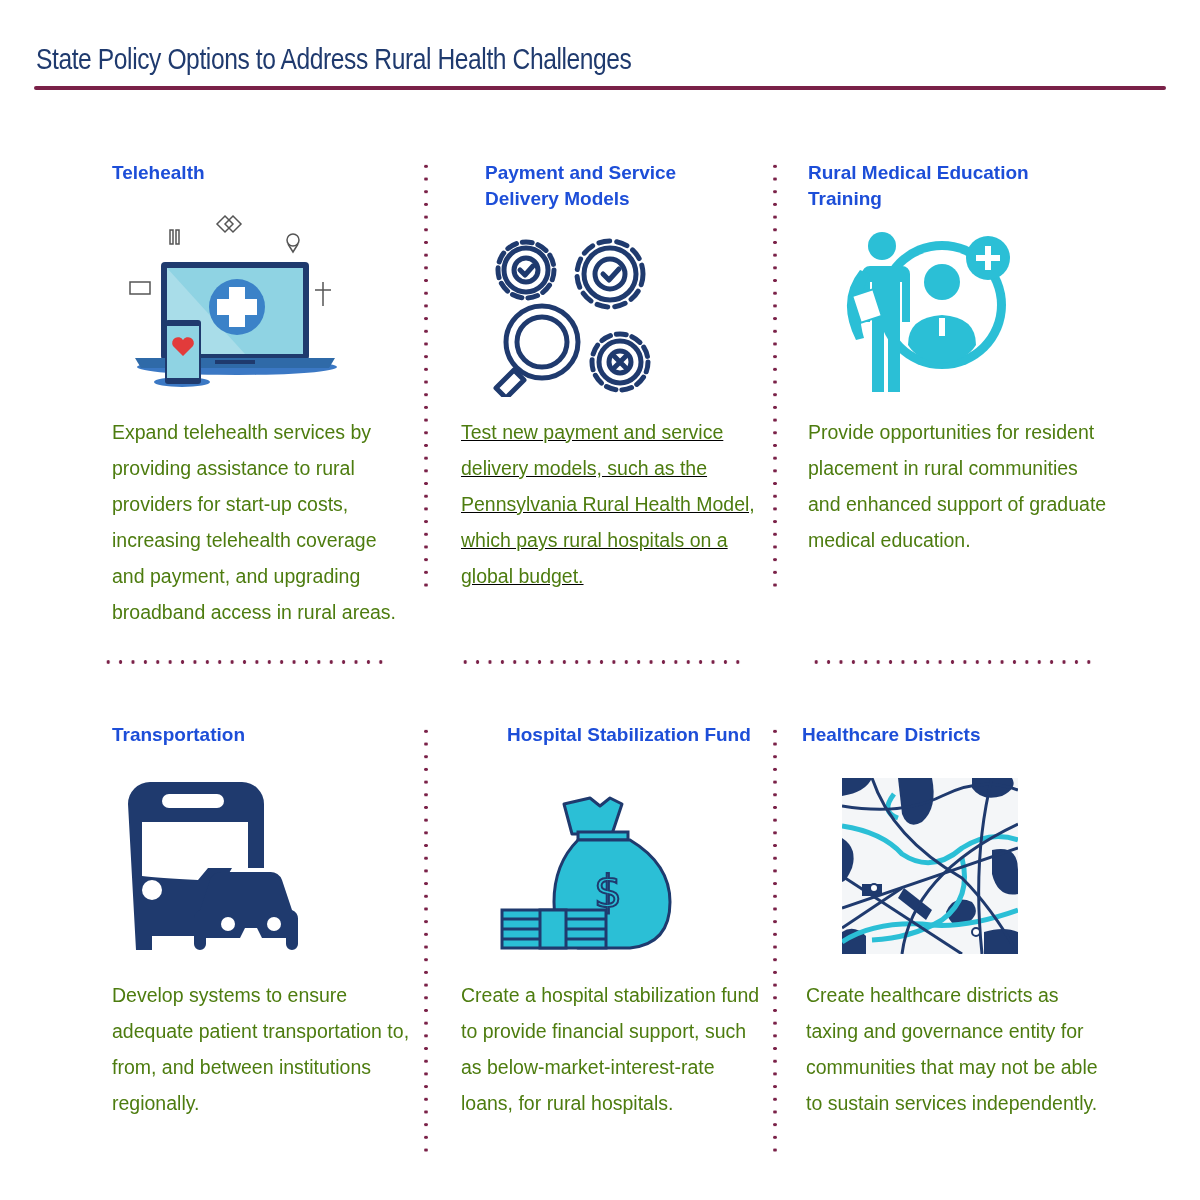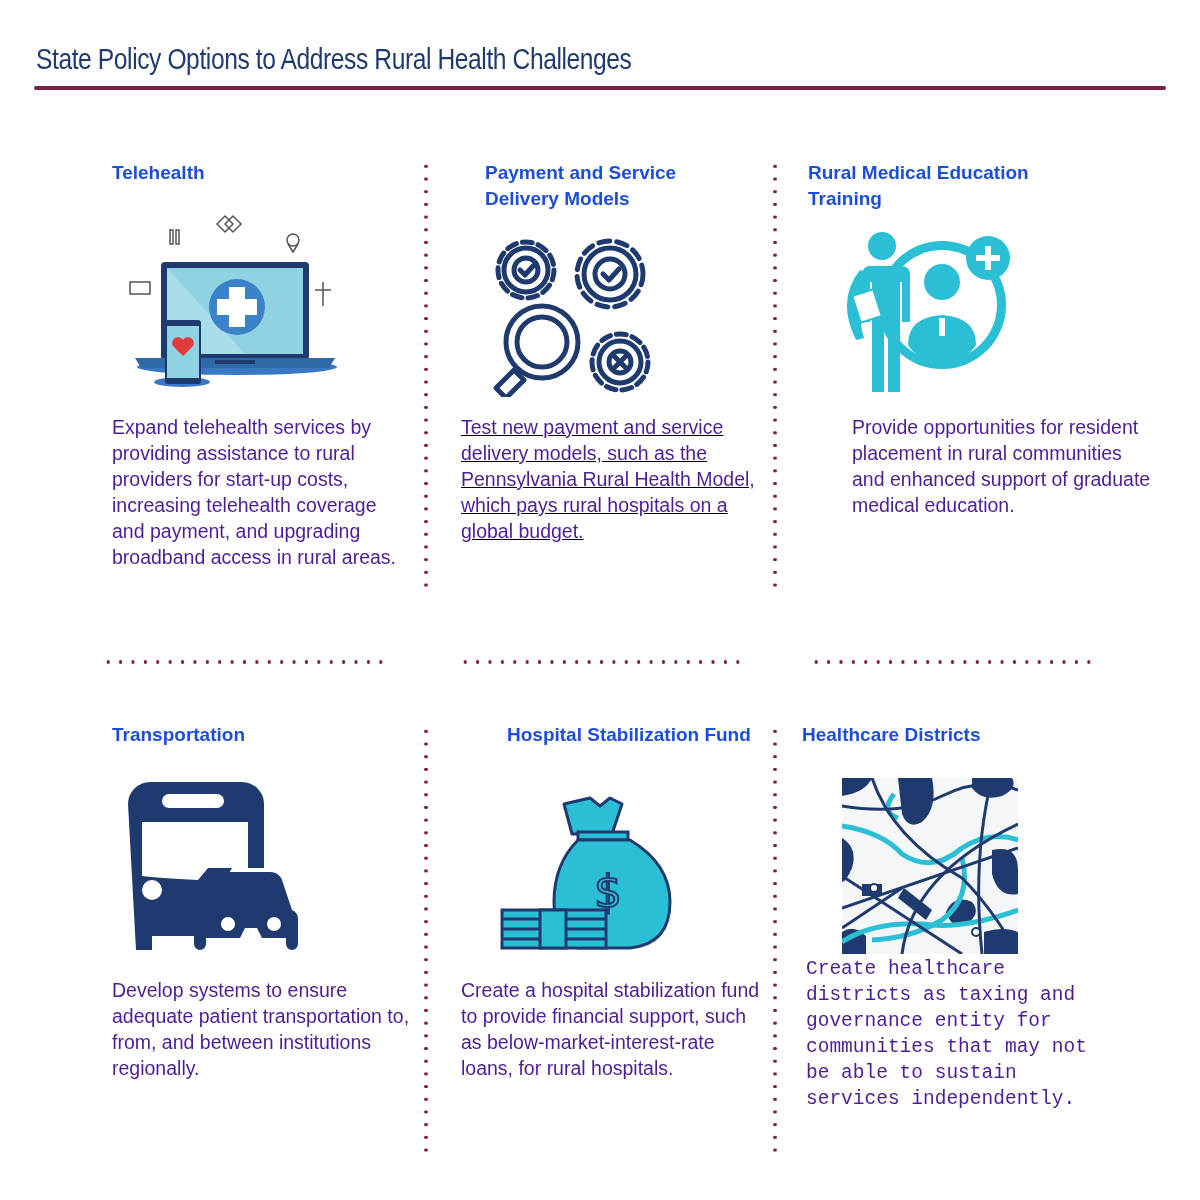--- a/index.html
+++ b/index.html
@@ -3,21 +3,21 @@
 <meta charset="utf-8">
 <style>
   html, body { margin: 0; padding: 0; background: #ffffff; }
   body { width: 1200px; height: 1200px; position: relative; overflow: hidden; font-family: "Liberation Sans", sans-serif; }
   .title { position: absolute; left: 36px; top: 42px; font-family: "Liberation Sans", sans-serif; font-size: 30px; color: #1f3a6e; letter-spacing: -0.5px; transform: scaleX(0.82); transform-origin: left top; white-space: nowrap; }
   .title-rule { position: absolute; left: 34px; top: 86px; width: 1132px; height: 4px; background: #7a2148; border-radius: 2px; }
   .vdots { position: absolute; width: 4px; background-image: radial-gradient(circle, #7a2148 1.6px, transparent 2px); background-size: 4px 12.7px; background-repeat: repeat-y; }
   .hdots { position: absolute; height: 4px; background-image: radial-gradient(circle, #7a2148 1.6px, transparent 2px); background-size: 12.4px 4px; background-repeat: repeat-x; }
   .cell { position: absolute; }
   .cell h2 { margin: 0; font-size: 19px; font-weight: bold; color: #1d4ed8; line-height: 26px; }
-  .cell p { margin: 0; font-size: 19.5px; line-height: 26px; color: #4c1d95; }
+  .cell p { margin: 0; font-size: 19.5px; line-height: 36px; color: #4d7c0f; }
   .icon { position: absolute; }
 </style>
 </head>
 <body>
 
 <div class="title">State Policy Options to Address Rural Health Challenges</div>
 <div class="title-rule"></div>
 
 <div class="vdots" style="left:424px; top:160px; height:430px;"></div>
 <div class="vdots" style="left:773px; top:160px; height:430px;"></div>
@@ -90,21 +90,21 @@
   <path d="M70 115 q0 -28 34 -30 q34 2 34 30 q-10 16 -34 18 q-24 -2 -34 -18 z" fill="#2bbfd6"></path>
   <rect x="101" y="88" width="6" height="18" fill="#fff"></rect>
   <circle cx="150" cy="28" r="22" fill="#2bbfd6"></circle>
   <rect x="147" y="16" width="6" height="24" fill="#fff"></rect>
   <rect x="138" y="25" width="24" height="6" fill="#fff"></rect>
   <circle cx="44" cy="16" r="14" fill="#2bbfd6"></circle>
   <path d="M24 36 h40 a8 8 0 0 1 8 8 v48 h-8 v-40 h-2 v110 h-12 v-65 h-4 v65 h-12 v-110 h-2 v40 h-8 v-48 a8 8 0 0 1 8 -8 z" fill="#2bbfd6"></path>
   <path d="M22 40 q-24 30 -4 70 l8 -2 q-10 -34 6 -64 z" fill="#2bbfd6"></path>
   <rect x="18" y="62" width="22" height="28" transform="rotate(-18 29 76)" fill="#fff" stroke="#2bbfd6" stroke-width="2"></rect>
 </svg>
-<div class="cell" style="left:808px; top:414px; width:300px;margin-left:44px;">
+<div class="cell" style="left:808px; top:414px; width:300px;">
   <p>Provide opportunities for resident placement in rural communities and enhanced support of graduate medical education.</p>
 </div>
 
 <div class="cell" style="left:112px; top:722px; width:300px;">
   <h2>Transportation</h2>
 </div>
 <svg class="icon" style="left:128px; top:780px;" width="172" height="170" viewBox="0 0 172 170">
   <path d="M0 24 a22 22 0 0 1 22 -22 h92 a22 22 0 0 1 22 22 v64 h-32 l-30 52 v16 h-50 v14 a8 8 0 0 1 -16 0 z" fill="#1f3a6e"></path>
   <rect x="34" y="14" width="62" height="14" rx="7" fill="#fff"></rect>
   <path d="M14 42 h106 v46 h-40 l-10 12 q-40 -2 -56 -4 z" fill="#fff"></path>
@@ -162,15 +162,15 @@
     <path d="M0 98 L120 176"></path>
     <path d="M30 0 q20 60 90 100 q30 30 56 76"></path>
     <path d="M0 28 q60 10 100 -10 q40 -20 76 -6"></path>
     <path d="M60 176 q10 -80 116 -130"></path>
     <path d="M150 0 q-20 80 -10 176"></path>
     <path d="M0 150 L60 110"></path>
   </g>
   <circle cx="32" cy="110" r="4" fill="#fff" stroke="#1f3a6e" stroke-width="2"></circle>
   <circle cx="134" cy="154" r="4" fill="#fff" stroke="#1f3a6e" stroke-width="2"></circle>
 </svg>
-<div class="cell" style="left:806px; top:956px; width:300px;font-family:Liberation Mono, monospace;">
+<div class="cell" style="left:806px; top:977px; width:300px;">
   <p>Create healthcare districts as taxing and governance entity for communities that may not be able to sustain services independently.</p>
 </div>
 
 </body></html>

